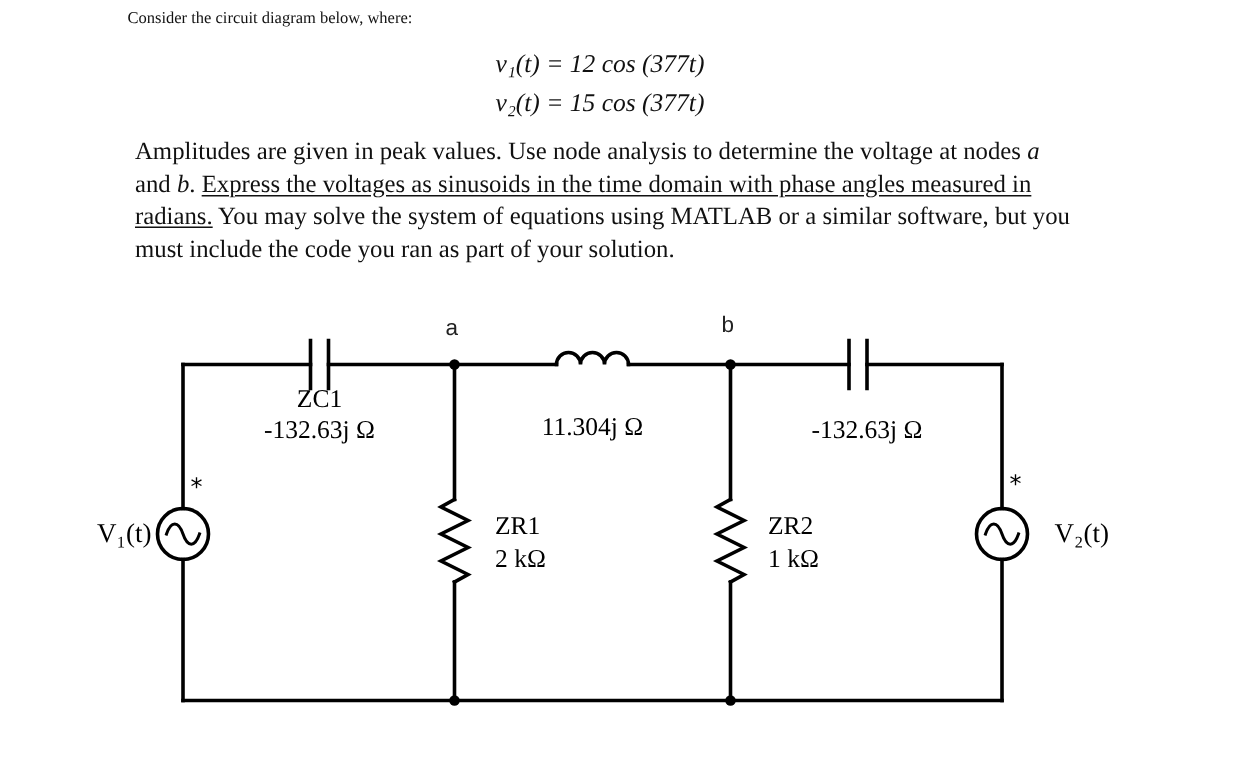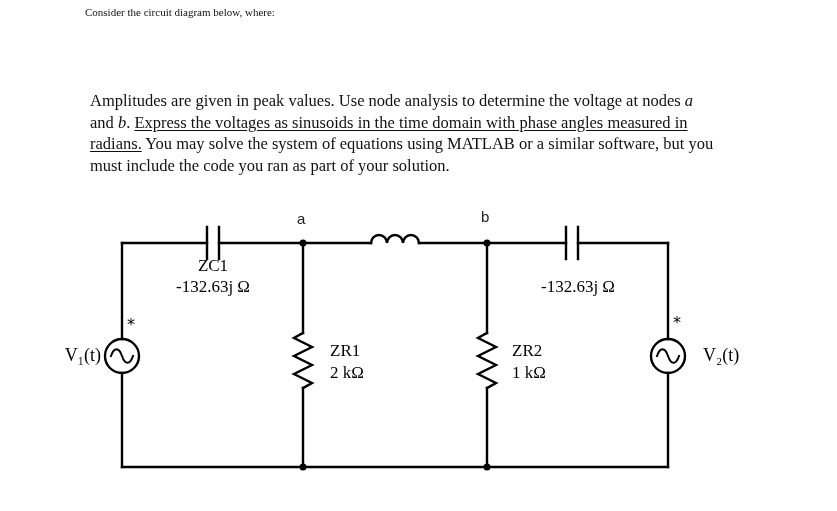--- a/index.html
+++ b/index.html
@@ -75,20 +75,24 @@
     font-family: "DejaVu Sans", sans-serif;
   }
 </style>
 </head>
 <body>
 
 <div class="page">
 
   <p class="intro">Consider the circuit diagram below, where:</p>
 
+  <div class="equations">
+    <div class="eq">v₁(t) = 12 cos (377t)</div>
+    <div class="eq">v₂(t) = 15 cos (377t)</div>
+  </div>
 
   <p class="body-text"><span>Amplitudes are given in peak values. Use node analysis to determine the voltage at nodes </span><span class="it">a</span><span> and </span><span class="it">b</span><span>. </span><span class="underline">Express the voltages as sinusoids in the time domain with phase angles measured in radians.</span><span> You may solve the system of equations using MATLAB or a similar software, but you must include the code you ran as part of your solution.</span></p>
 
   <svg class="circuit-svg" viewBox="0 0 837 511" xmlns="http://www.w3.org/2000/svg">
     <g stroke="#000000" stroke-width="2.4" fill="none" stroke-linecap="square">
 
       <path d="M122,243 H207"></path>
       <path d="M207,227 V259 M219,227 V259"></path>
       <path d="M219,243 H371"></path>
       <path d="M371,243 a8,8 0 0 1 16,0 a8,8 0 0 1 16,0 a8,8 0 0 1 16,0"></path>
@@ -123,20 +127,21 @@
       <circle cx="487" cy="467" r="3.5"></circle>
     </g>
   </svg>
 
   <div class="node-lbl" style="left:297px; top:210px;">a</div>
   <div class="node-lbl" style="left:481px; top:208px;">b</div>
 
   <div class="lbl center" style="left:163px; top:256px; width:100px;">ZC1</div>
   <div class="lbl center" style="left:150px; top:277px; width:126px;">-132.63j Ω</div>
 
+  <div class="lbl center" style="left:332px; top:275px; width:126px;">11.304j Ω</div>
 
   <div class="lbl center" style="left:515px; top:277px; width:126px;">-132.63j Ω</div>
 
   <div class="lbl" style="left:330px; top:341px;">ZR1</div>
   <div class="lbl" style="left:330px; top:363px;">2 kΩ</div>
 
   <div class="lbl" style="left:512px; top:341px;">ZR2</div>
   <div class="lbl" style="left:512px; top:363px;">1 kΩ</div>
 
   <div class="lbl src-lbl" style="left:55px; top:345px; width:46px; text-align:right;">V₁(t)</div>

